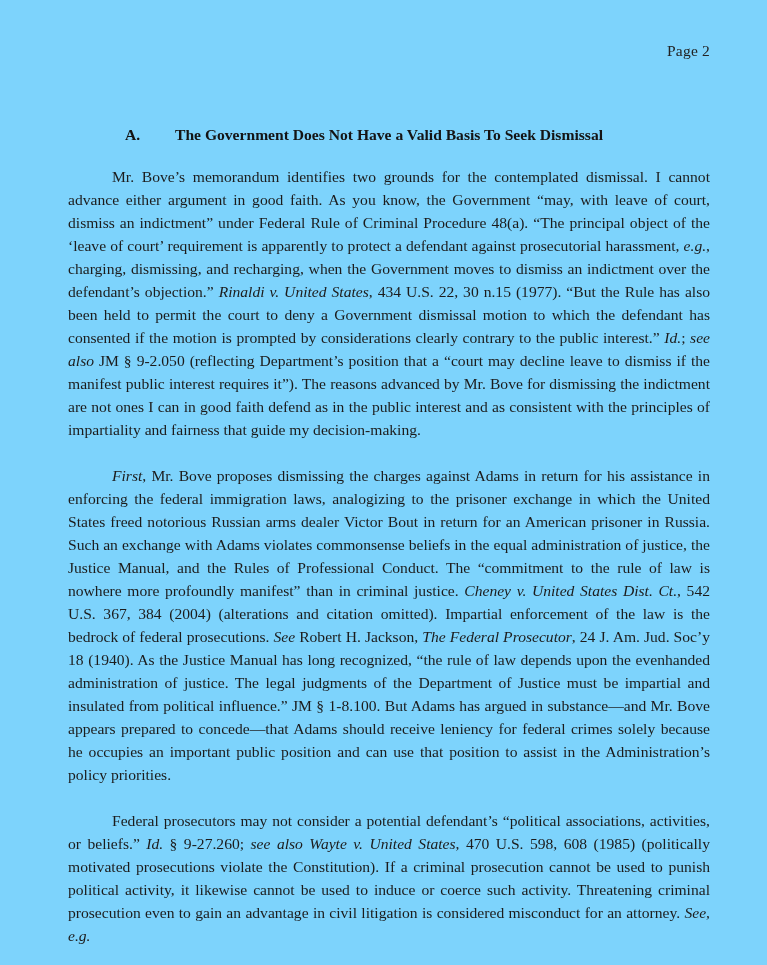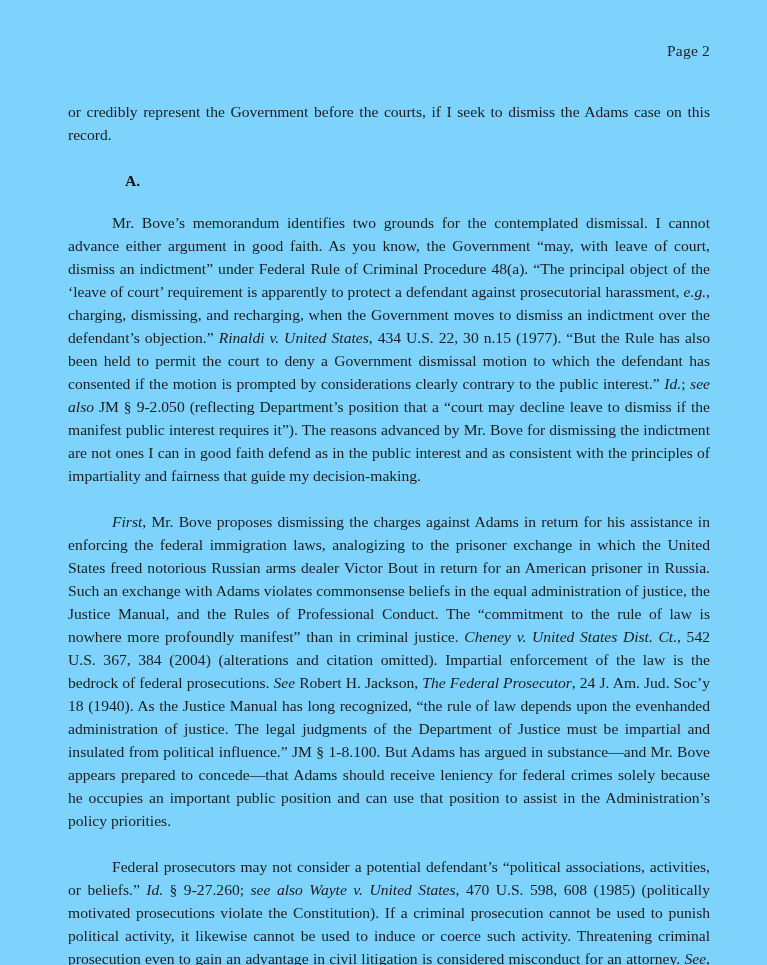--- a/index.html
+++ b/index.html
@@ -70,28 +70,26 @@
 </style>
 </head>
 <body>
 
 <div class="page">
 
   <div class="page-header">Page 2</div>
 
   <div class="doc-body">
 
-    <p class="para">
-      <span>or credibly represent the Government before the courts, if I seek to dismiss the Adams case on this record.</span>
-    </p>
 
     <div class="gap-after-cont"></div>
 
     <div class="section-heading">
       <span class="marker">A.</span>
+      <span class="htext">The Government Does Not Have a Valid Basis To Seek Dismissal</span>
     </div>
 
     <div class="gap-after-heading"></div>
 
     <p class="para indent">
       <span>Mr. Bove’s memorandum identifies two grounds for the contemplated dismissal. I cannot advance either argument in good faith. As you know, the Government “may, with leave of court, dismiss an indictment” under Federal Rule of Criminal Procedure 48(a). “The principal object of the ‘leave of court’ requirement is apparently to protect a defendant against prosecutorial harassment, </span><i>e.g.</i><span>, charging, dismissing, and recharging, when the Government moves to dismiss an indictment over the defendant’s objection.” </span><i>Rinaldi v. United States</i><span>, 434 U.S. 22, 30 n.15 (1977). “But the Rule has also been held to permit the court to deny a Government dismissal motion to which the defendant has consented if the motion is prompted by considerations clearly contrary to the public interest.” </span><i>Id.</i><span>; </span><i>see also</i><span> JM § 9-2.050 (reflecting Department’s position that a “court may decline leave to dismiss if the manifest public interest requires it”). The reasons advanced by Mr. Bove for dismissing the indictment are not ones I can in good faith defend as in the public interest and as consistent with the principles of impartiality and fairness that guide my decision-making.</span>
     </p>
 
     <div class="gap-between"></div>
 

